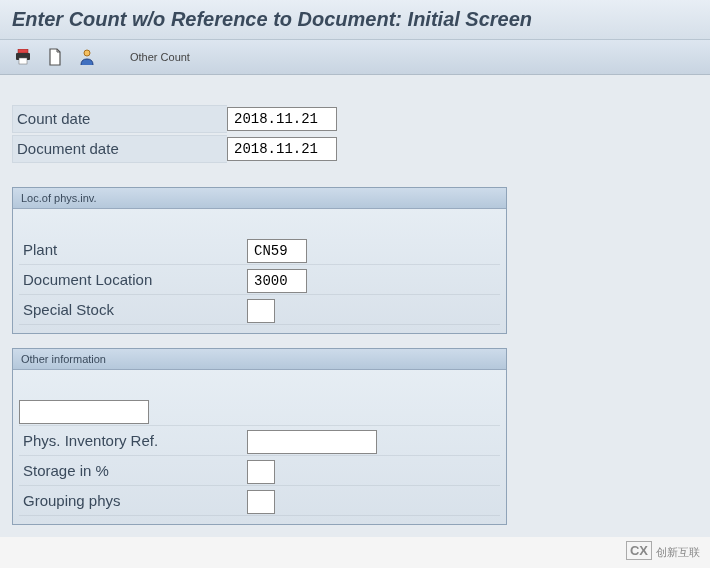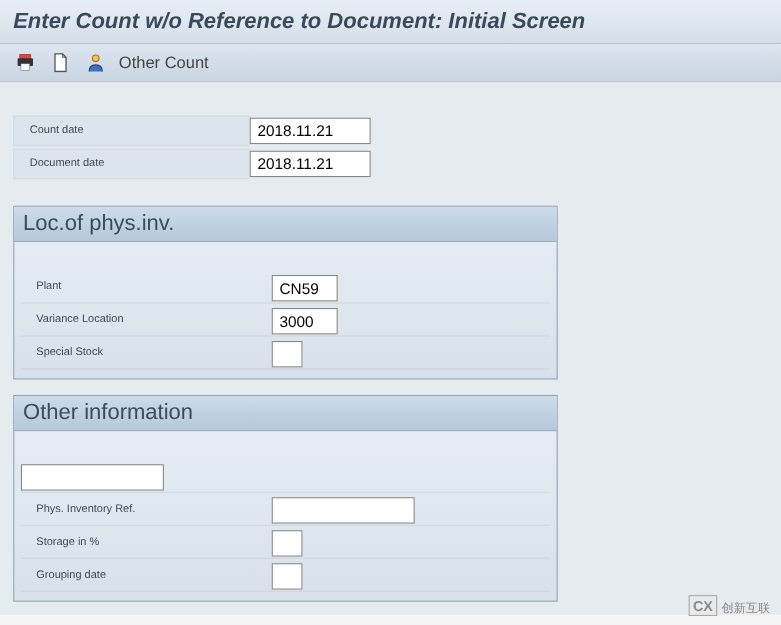--- a/index.html
+++ b/index.html
@@ -34,69 +34,69 @@
   }
   .toolbar-icon {
     display: inline-flex;
     align-items: center;
     justify-content: center;
     width: 22px;
     height: 22px;
     cursor: pointer;
   }
   .toolbar-text {
-    font-size: 15px;
+    font-size: 11px;
     color: #444;
-    margin-left: 0;
+    margin-left: 22px;
     cursor: pointer;
   }
   .content {
     padding: 30px 12px 12px 12px;
     background: #e6ebf0;
   }
   .field-row {
     display: flex;
     align-items: center;
     margin-bottom: 2px;
     height: 28px;
   }
   .field-label {
     width: 215px;
-    font-size: 10px;
+    font-size: 15px;
     color: #3a4a5c;
-    padding-left: 14px;
+    padding-left: 4px;
     background: rgba(218,226,235,0.8);
     border: 1px solid rgba(180,190,200,0.3);
     border-right: none;
     height: 28px;
     line-height: 26px;
   }
   .field-input {
     border: 1px solid #888;
     background: #fff;
     padding: 2px 6px;
     font-size: 14px;
     height: 24px;
-    font-family: Liberation Sans, sans-serif;
+    font-family: Liberation Mono, monospace;
   }
   .field-input.date { width: 110px; }
   .field-input.code { width: 60px; }
   .field-input.small { width: 28px; }
   .field-input.mid { width: 130px; }
   .group-box {
     border: 1px solid #8fa3b8;
     margin-top: 24px;
     width: 495px;
     background: linear-gradient(to bottom, #e8eff5, #d8e1ea);
   }
   .group-header {
     background: linear-gradient(to bottom, #cddbea, #b5c8db);
     border-bottom: 1px solid #98aabf;
     padding: 4px 8px;
-    font-size: 20px;
+    font-size: 11px;
     color: #3a4a5c;
   }
   .group-body {
     padding: 4px 6px 6px 6px;
     margin-top: 24px;
   }
   .group-body .field-row { border-bottom: 1px solid rgba(180,190,200,0.4); }
   .group-body .field-label {
     width: 228px;
     background: transparent;
@@ -161,21 +161,21 @@
   </div>
 
   <div class="group-box">
     <div class="group-header">Loc.of phys.inv.</div>
     <div class="group-body">
       <div class="field-row">
         <div class="field-label">Plant</div>
         <input class="field-input code" type="text" value="CN59" style="">
       </div>
       <div class="field-row">
-        <div class="field-label">Variance Location</div>
+        <div class="field-label">Document Location</div>
         <input class="field-input code" type="text" value="3000" style="">
       </div>
       <div class="field-row">
         <div class="field-label">Special Stock</div>
         <input class="field-input small" type="text" value="" style="">
       </div>
     </div>
   </div>
 
   <div class="group-box" style="margin-top:14px;">
@@ -186,21 +186,21 @@
       </div>
       <div class="field-row">
         <div class="field-label">Phys. Inventory Ref.</div>
         <input class="field-input mid" type="text" value="" style="">
       </div>
       <div class="field-row">
         <div class="field-label">Storage in %</div>
         <input class="field-input small" type="text" value="" style="">
       </div>
       <div class="field-row">
-        <div class="field-label">Grouping date</div>
+        <div class="field-label">Grouping phys</div>
         <input class="field-input small" type="text" value="" style="">
       </div>
     </div>
   </div>
 
 </div>
 
 <div class="watermark">
   <span class="cx">CX</span>
   <span>创新互联</span>

